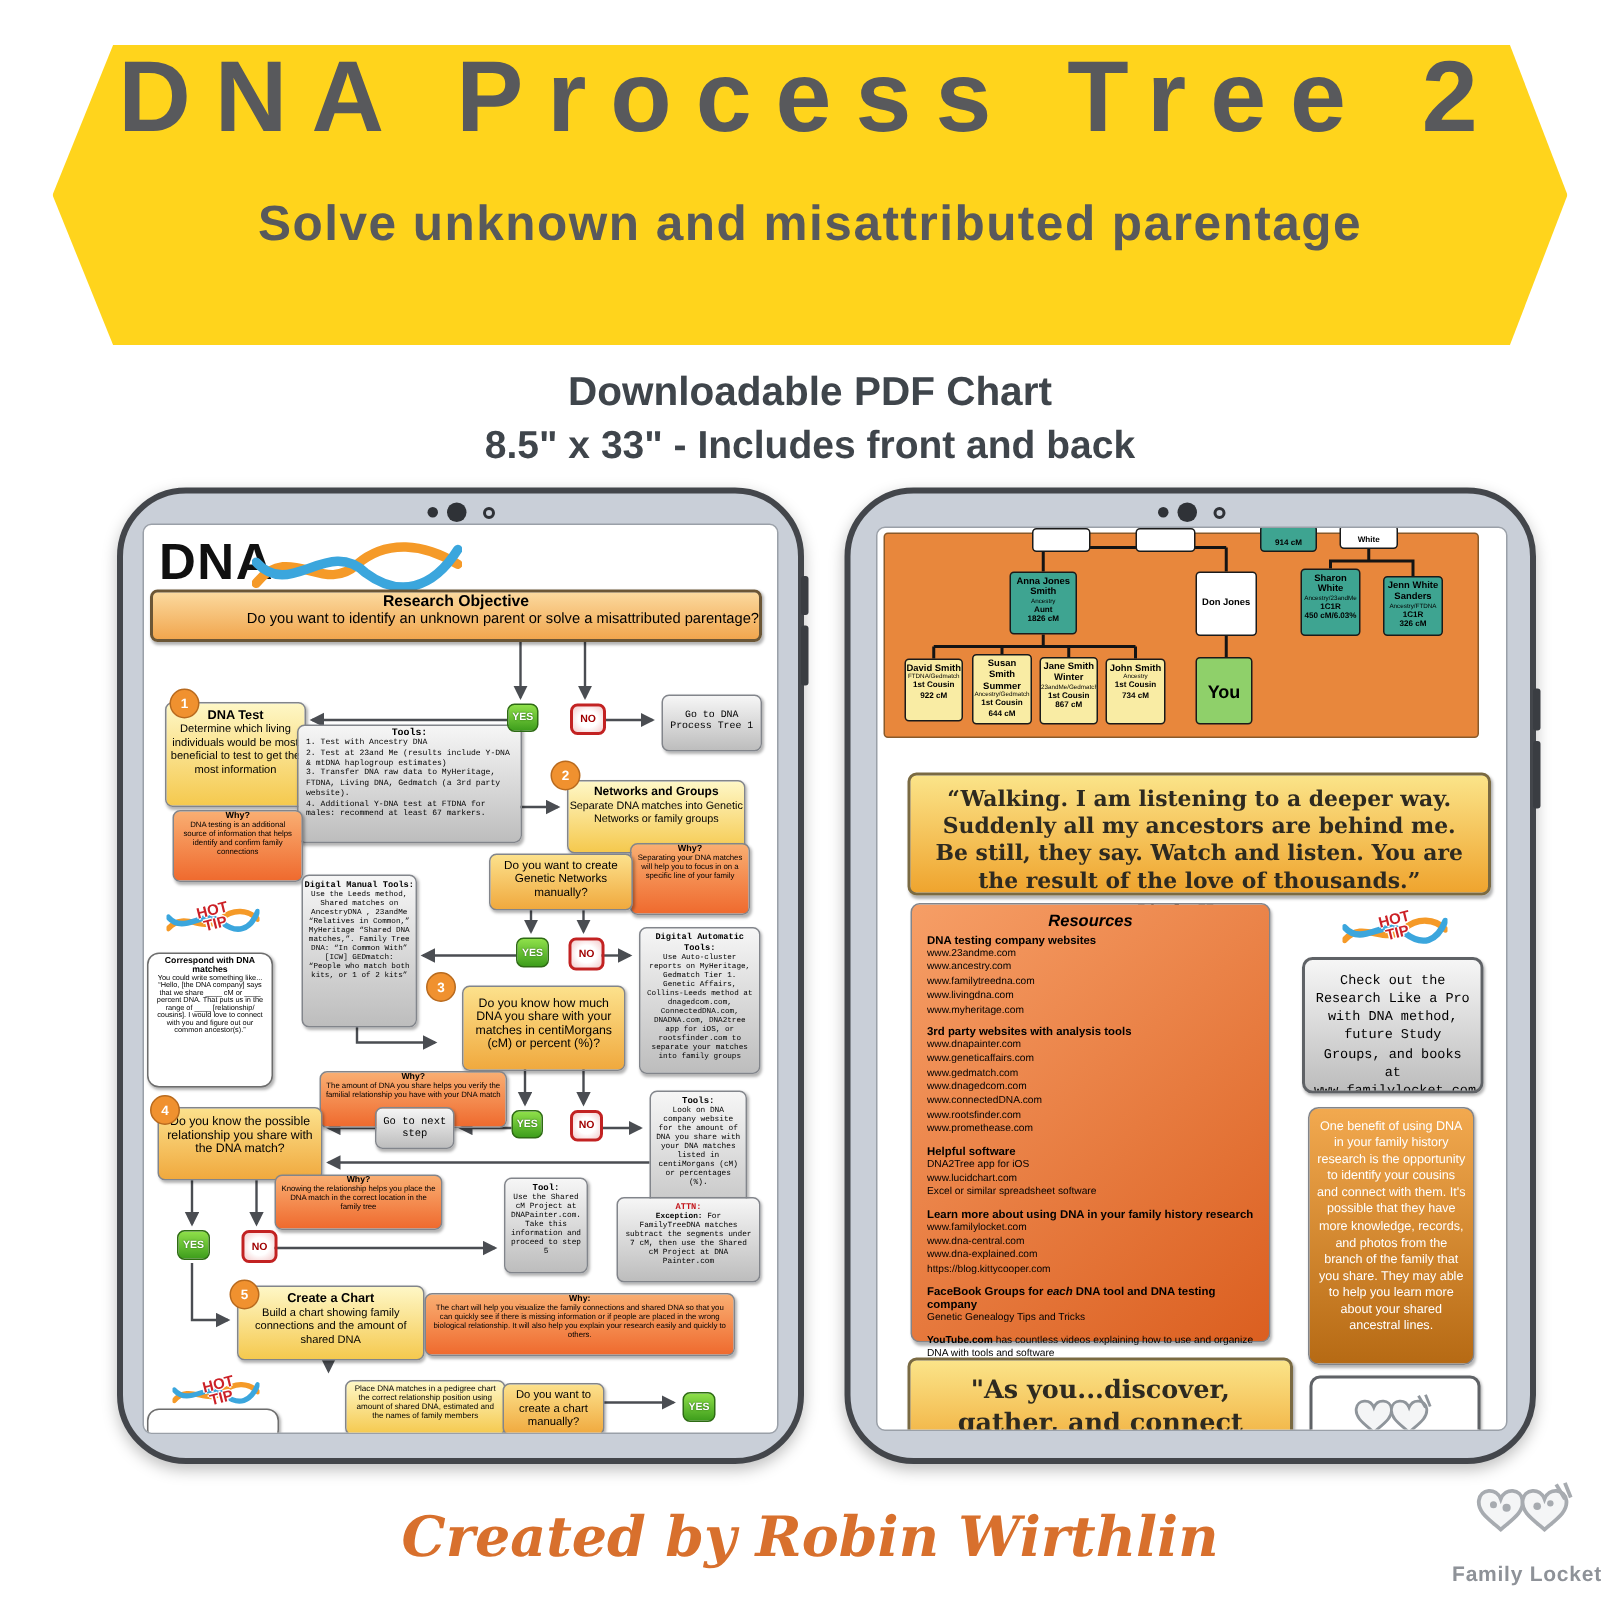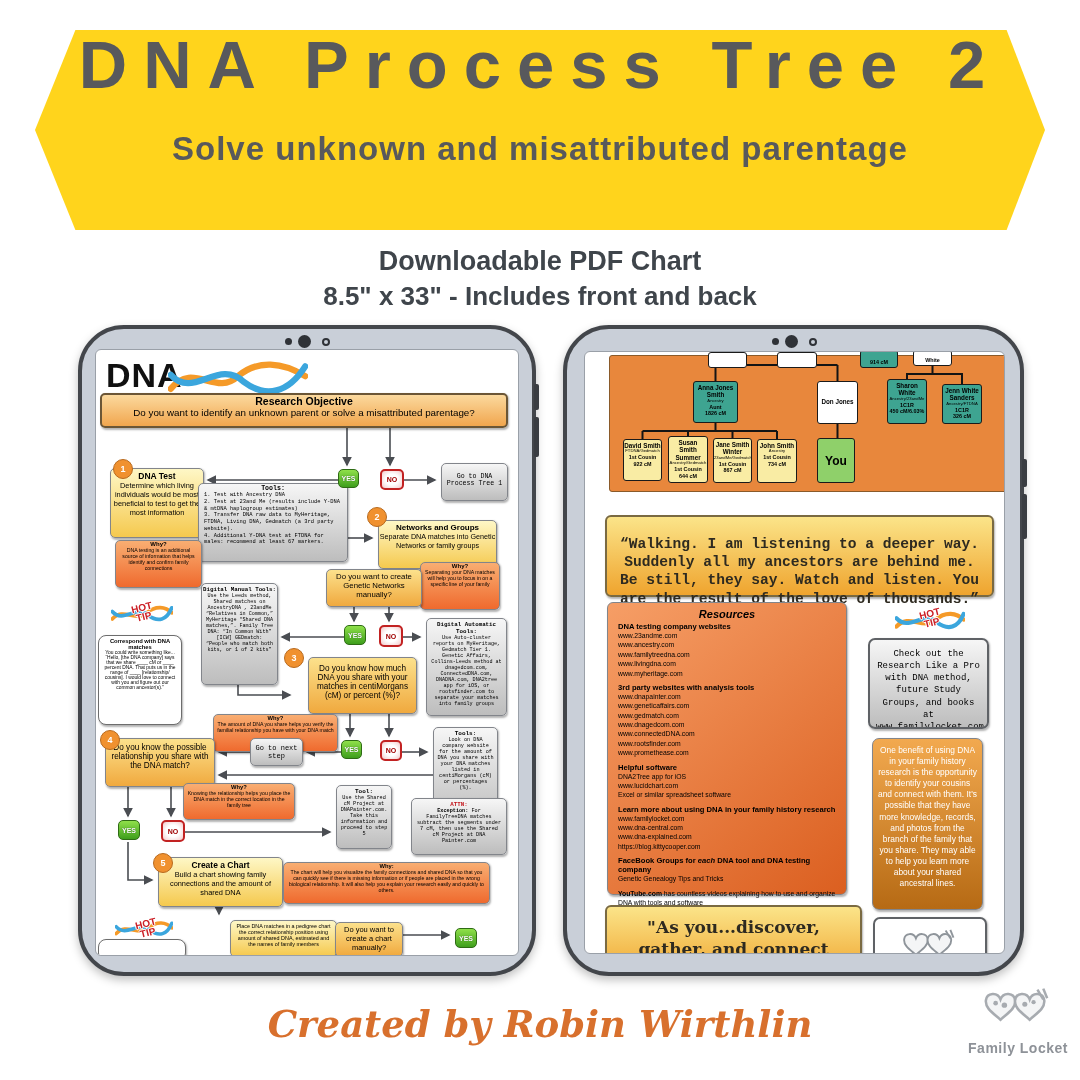--- a/index.html
+++ b/index.html
@@ -131,21 +131,21 @@
     </svg>
 
     <div class="abs" style="left:10px;top:6px;font-size:34px;font-weight:900;color:#101010;letter-spacing:1px;z-index:3;">DNA</div>
     <svg class="abs" style="left:72px;top:8px;z-index:3;" width="140" height="42" viewBox="0 0 100 30">
       <path d="M2,22 C18,2 34,28 50,13 C64,1 82,3 98,13" stroke="#F59A28" stroke-width="4.5" fill="none" stroke-linecap="round"></path>
       <path d="M2,12 C18,30 36,0 54,17 C70,29 86,25 98,6" stroke="#3BA6DD" stroke-width="4.5" fill="none" stroke-linecap="round"></path>
     </svg>
 
     <div class="bx robox" style="left:4px;top:43px;width:404px;height:31px;">
       <div class="bt" style="font-size:10.5px;">Research Objective</div>
-      <div class="tx" style="font-size:9.8px;">Do you want to identify an unknown parent or solve a misattributed parentage?</div>
+      <div class="tx" style="font-size:9.8px;text-align:right;">Do you want to identify an unknown parent or solve a misattributed parentage?</div>
     </div>
 
     <div class="circ" style="left:17px;top:109px;"><span>1</span></div>
     <div class="bx yellow" style="left:14px;top:118px;width:92px;height:68px;">
       <div class="bt" style="font-size:8.5px;margin-top:2px;">DNA Test</div>
       <div class="tx" style="font-size:7.4px;">Determine which living individuals would be most beneficial to test to get the most information</div>
     </div>
     <div class="yesb" style="left:242px;top:119px;width:19px;height:17px;">
         <span>YES</span>
       </div>
@@ -285,21 +285,21 @@
 
 <div class="abs tablet" style="left:563px;top:325px;width:453px;height:643px;">
   <span class="cam" style="left:205px;top:9px;width:7px;height:7px;"></span>
   <span class="cam" style="left:218px;top:6px;width:13px;height:13px;"></span>
   <span class="cam-ring" style="left:242px;top:9px;width:4px;height:4px;"></span>
   <span class="sidebtn" style="right:-7px;top:130px;height:28px;"></span>
   <span class="sidebtn" style="right:-7px;top:165px;height:45px;"></span>
 
   <div class="screen" style="left:17px;top:22px;width:419px;height:601px;">
 
-    <div class="treebox" style="left:24px;top:3px;width:395px;height:135px;overflow:visible;padding-left:27px;">
+    <div class="treebox" style="left:4px;top:3px;width:395px;height:135px;overflow:visible;">
       <svg class="abs" style="left:0;top:0;" width="395" height="135">
         <g stroke="#141414" stroke-width="2" fill="none">
           <path d="M117.5,12 V9"></path>
             <path d="M187,12 V9"></path>
           <path d="M105.5,9 H227.5"></path>
           <path d="M105.5,9 V25"></path>
             <path d="M227.5,9 V25"></path>
           <path d="M105.5,67 V75"></path>
             <path d="M32.5,75 H167"></path>
           <path d="M32.5,75 V83"></path>
@@ -363,21 +363,21 @@
         <div class="ts">Ancestry</div>
         <div class="tr">1st Cousin</div>
         <div class="tc">734 cM</div>
       </div>
       <div class="tnode gnode" style="left:207px;top:82px;width:38px;height:45px;">
         <div class="tn" style="font-size:12px;padding-top:13px;">You</div>
       </div>
     </div>
 
     <div class="quoteb" style="left:20px;top:163px;width:385px;height:78px;">
-      <div class="tx" style="font-size:14.6px;font-weight:bold;padding:18px 12px 0;line-height:1.25;font-family:Liberation Mono, monospace;">“Walking. I am listening to a deeper way. Suddenly all my ancestors are behind me. Be still, they say. Watch and listen. You are the result of the love of thousands.”</div>
+      <div class="tx" style="font-size:14.6px;font-weight:bold;padding:7px 12px 0;line-height:1.25;">“Walking. I am listening to a deeper way. Suddenly all my ancestors are behind me. Be still, they say. Watch and listen. You are the result of the love of thousands.”</div>
       <div class="tx" style="font-size:11.5px;font-weight:bold;margin-top:3px;">Linda Hogan</div>
     </div>
 
     <div class="resb" style="left:22px;top:250px;width:240px;height:293px;">
       <div class="rtitle">Resources</div>
       <div class="rh" style="margin-top:0;">DNA testing company websites</div>
       <div class="rl">www.23andme.com
 www.ancestry.com
 www.familytreedna.com
 www.livingdna.com

